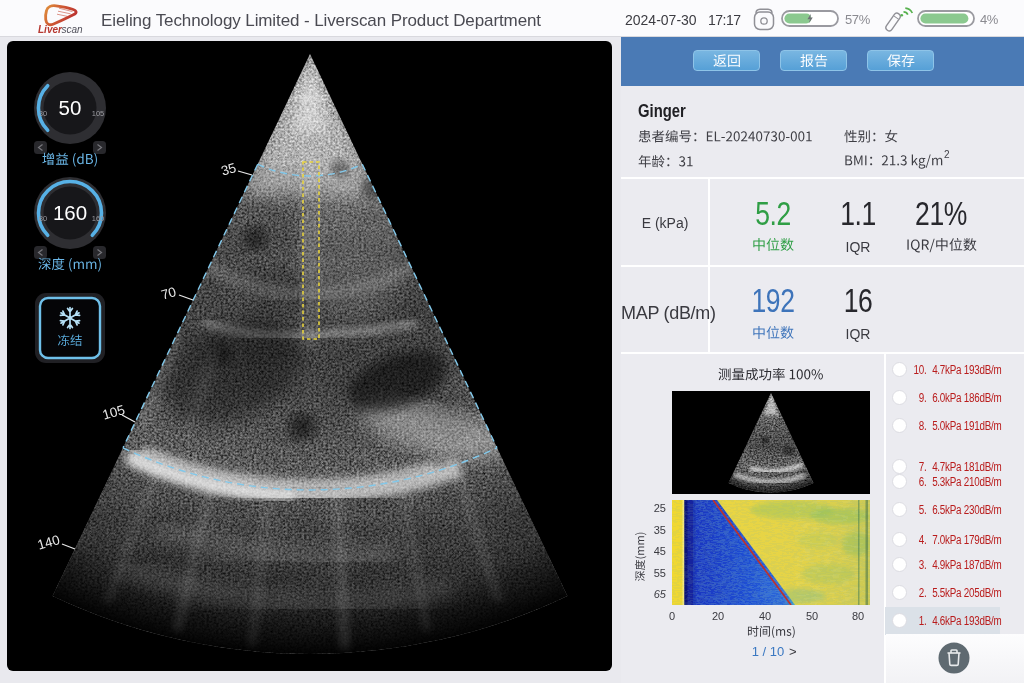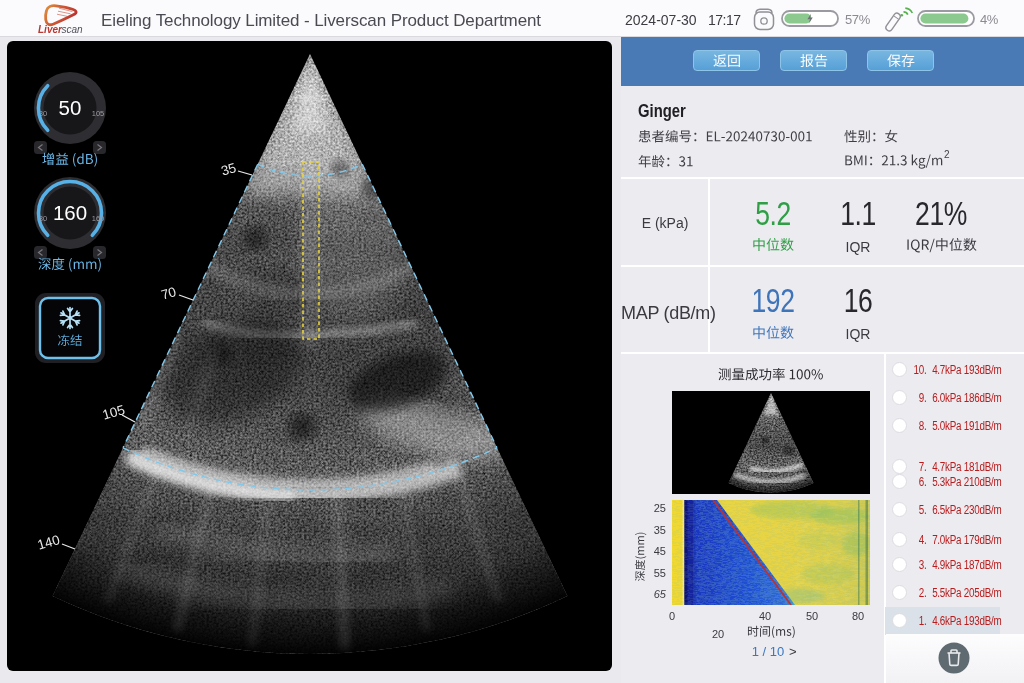--- a/index.html
+++ b/index.html
@@ -432,21 +432,21 @@
 
 <span class="axis" style="left:648px; top:502px; width:18px; text-align:right;">25</span>
 <span class="axis" style="left:648px; top:524px; width:18px; text-align:right;">35</span>
 <span class="axis" style="left:648px; top:545px; width:18px; text-align:right;">45</span>
 <span class="axis" style="left:648px; top:567px; width:18px; text-align:right;">55</span>
 <span class="axis" style="left:648px; top:588px; width:18px; text-align:right;font-style:italic;">65</span>
 <svg class="abs" style="left:614px; top:548.3px; transform:rotate(-90deg);" width="52" height="15" viewBox="0 0 52 15">
     <path transform="translate(0,11.66) scale(0.01100,-0.01100)" fill="#3a3a40" d="M328 785V605H396V719H849V608H919V785ZM507 653C464 579 392 508 318 462C334 450 361 423 372 410C446 463 526 547 575 632ZM662 624C733 561 814 472 851 414L909 456C870 514 786 600 716 661ZM84 772C140 744 214 698 249 667L289 731C251 761 178 803 123 829ZM38 501C99 472 177 426 216 394L255 456C215 487 136 531 76 556ZM61 -10 117 -62C167 30 227 154 273 258L223 309C173 196 107 66 61 -10ZM581 466V357H322V289H535C475 179 375 82 268 33C284 19 307 -7 318 -25C422 30 517 128 581 242V-75H656V245C717 135 807 34 899 -23C911 -4 934 22 952 37C856 86 761 184 704 289H921V357H656V466ZM1386 644V557H1225V495H1386V329H1775V495H1937V557H1775V644H1701V557H1458V644ZM1701 495V389H1458V495ZM1757 203C1713 151 1651 110 1579 78C1508 111 1450 153 1408 203ZM1239 265V203H1369L1335 189C1376 133 1431 86 1497 47C1403 17 1298 -1 1192 -10C1203 -27 1217 -56 1222 -74C1347 -60 1469 -35 1576 7C1675 -37 1792 -65 1918 -80C1927 -61 1946 -31 1962 -15C1852 -5 1749 15 1660 46C1748 93 1821 157 1867 243L1820 268L1807 265ZM1473 827C1487 801 1502 769 1513 741H1126V468C1126 319 1119 105 1037 -46C1056 -52 1089 -68 1104 -80C1188 78 1201 309 1201 469V670H1948V741H1598C1586 773 1566 813 1548 845ZM2239 -196 2295 -171C2209 -29 2168 141 2168 311C2168 480 2209 649 2295 792L2239 818C2147 668 2092 507 2092 311C2092 114 2147 -47 2239 -196ZM2430 0H2522V394C2571 450 2617 477 2658 477C2727 477 2759 434 2759 332V0H2850V394C2901 450 2945 477 2987 477C3056 477 3088 434 3088 332V0H3179V344C3179 482 3126 557 3015 557C2948 557 2892 514 2835 453C2813 517 2769 557 2685 557C2620 557 2564 516 2516 464H2514L2505 543H2430ZM3356 0H3448V394C3497 450 3543 477 3584 477C3653 477 3685 434 3685 332V0H3776V394C3827 450 3871 477 3913 477C3982 477 4014 434 4014 332V0H4105V344C4105 482 4052 557 3941 557C3874 557 3818 514 3761 453C3739 517 3695 557 3611 557C3546 557 3490 516 3442 464H3440L3431 543H3356ZM4289 -196C4381 -47 4436 114 4436 311C4436 507 4381 668 4289 818L4232 792C4318 649 4361 480 4361 311C4361 141 4318 -29 4232 -171Z"></path>
   </svg>
 <span class="axis" style="left:668px; top:610px; width:8px; text-align:center;">0</span>
-<span class="axis" style="left:711px; top:610px; width:14px; text-align:center;margin-top:18px;">20</span>
+<span class="axis" style="left:711px; top:610px; width:14px; text-align:center;">20</span>
 <span class="axis" style="left:758px; top:610px; width:14px; text-align:center;">40</span>
 <span class="axis" style="left:805px; top:610px; width:14px; text-align:center;">50</span>
 <span class="axis" style="left:851px; top:610px; width:14px; text-align:center;">80</span>
 <svg class="abs" style="left:747px; top:622.8px;" width="51" height="17" viewBox="0 0 51 17">
     <path transform="translate(0,12.72) scale(0.01200,-0.01200)" fill="#3a3a40" d="M474 452C527 375 595 269 627 208L693 246C659 307 590 409 536 485ZM324 402V174H153V402ZM324 469H153V688H324ZM81 756V25H153V106H394V756ZM764 835V640H440V566H764V33C764 13 756 6 736 6C714 4 640 4 562 7C573 -15 585 -49 590 -70C690 -70 754 -69 790 -56C826 -44 840 -22 840 33V566H962V640H840V835ZM1091 615V-80H1168V615ZM1106 791C1152 747 1204 684 1227 644L1289 684C1265 726 1211 785 1164 827ZM1379 295H1619V160H1379ZM1379 491H1619V358H1379ZM1311 554V98H1690V554ZM1352 784V713H1836V11C1836 -2 1832 -6 1819 -7C1806 -7 1765 -8 1723 -6C1733 -25 1743 -57 1747 -75C1808 -75 1851 -75 1878 -63C1904 -50 1913 -31 1913 11V784ZM2239 -196 2295 -171C2209 -29 2168 141 2168 311C2168 480 2209 649 2295 792L2239 818C2147 668 2092 507 2092 311C2092 114 2147 -47 2239 -196ZM2430 0H2522V394C2571 450 2617 477 2658 477C2727 477 2759 434 2759 332V0H2850V394C2901 450 2945 477 2987 477C3056 477 3088 434 3088 332V0H3179V344C3179 482 3126 557 3015 557C2948 557 2892 514 2835 453C2813 517 2769 557 2685 557C2620 557 2564 516 2516 464H2514L2505 543H2430ZM3498 -13C3626 -13 3695 60 3695 148C3695 251 3609 283 3530 313C3469 336 3413 356 3413 407C3413 450 3445 486 3514 486C3562 486 3600 465 3637 438L3681 495C3640 529 3580 557 3513 557C3394 557 3326 489 3326 403C3326 310 3408 274 3484 246C3544 224 3608 198 3608 143C3608 96 3573 58 3501 58C3436 58 3388 84 3340 123L3296 62C3347 19 3421 -13 3498 -13ZM3831 -196C3923 -47 3978 114 3978 311C3978 507 3923 668 3831 818L3774 792C3860 649 3903 480 3903 311C3903 141 3860 -29 3774 -171Z"></path>
   </svg>
 <span class="abs" style="left:672px; top:644px; width:192px; text-align:center; font-size:13px; color:#3a78c2;">1 / 10</span>
 <span class="abs" style="left:789px; top:644px; font-size:13px; color:#3a3a40;">&gt;</span>
 
 <div class="abs" style="left:885px; top:607px; width:115px; height:28px; background:#dbe1e8;"></div>

